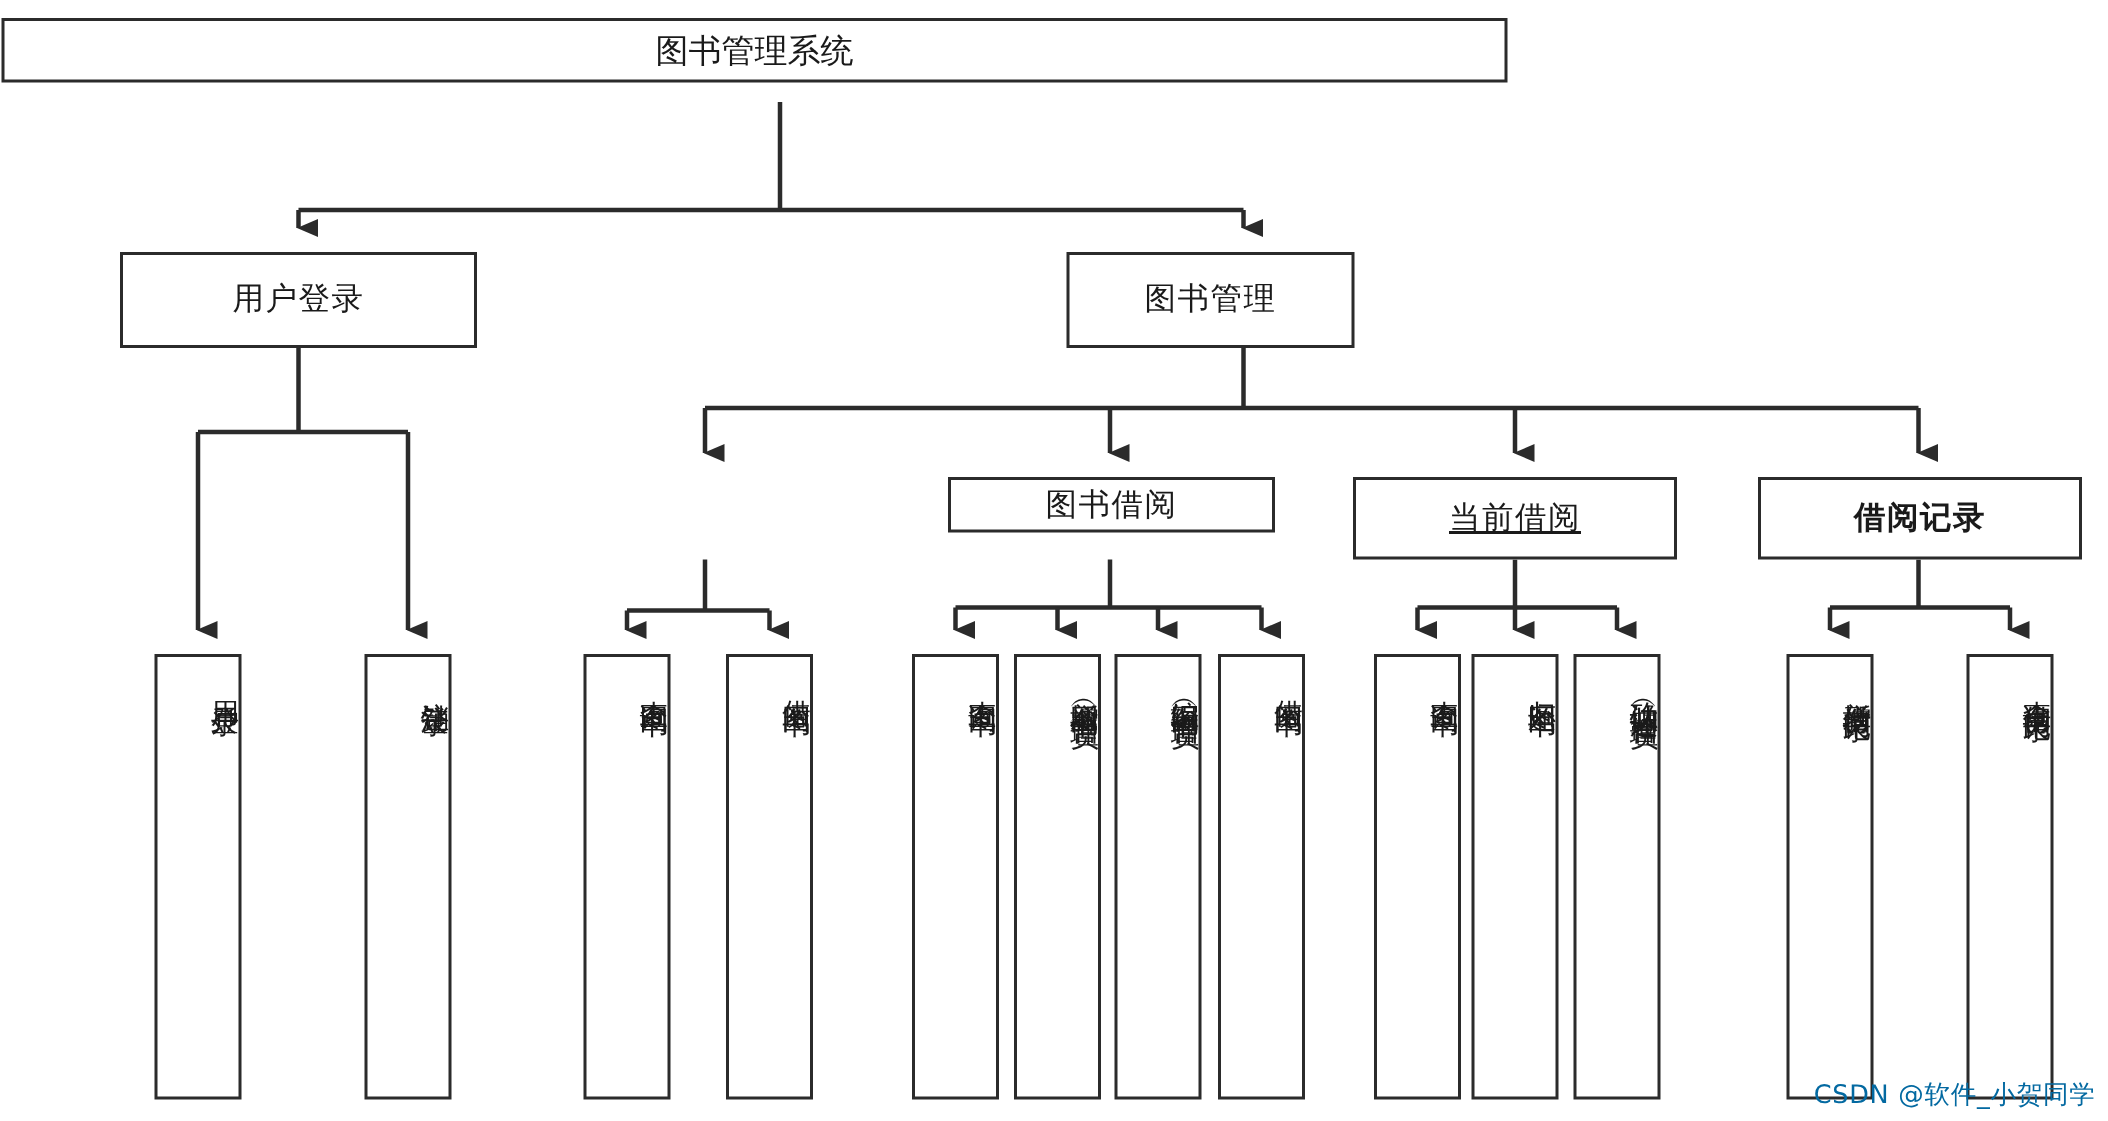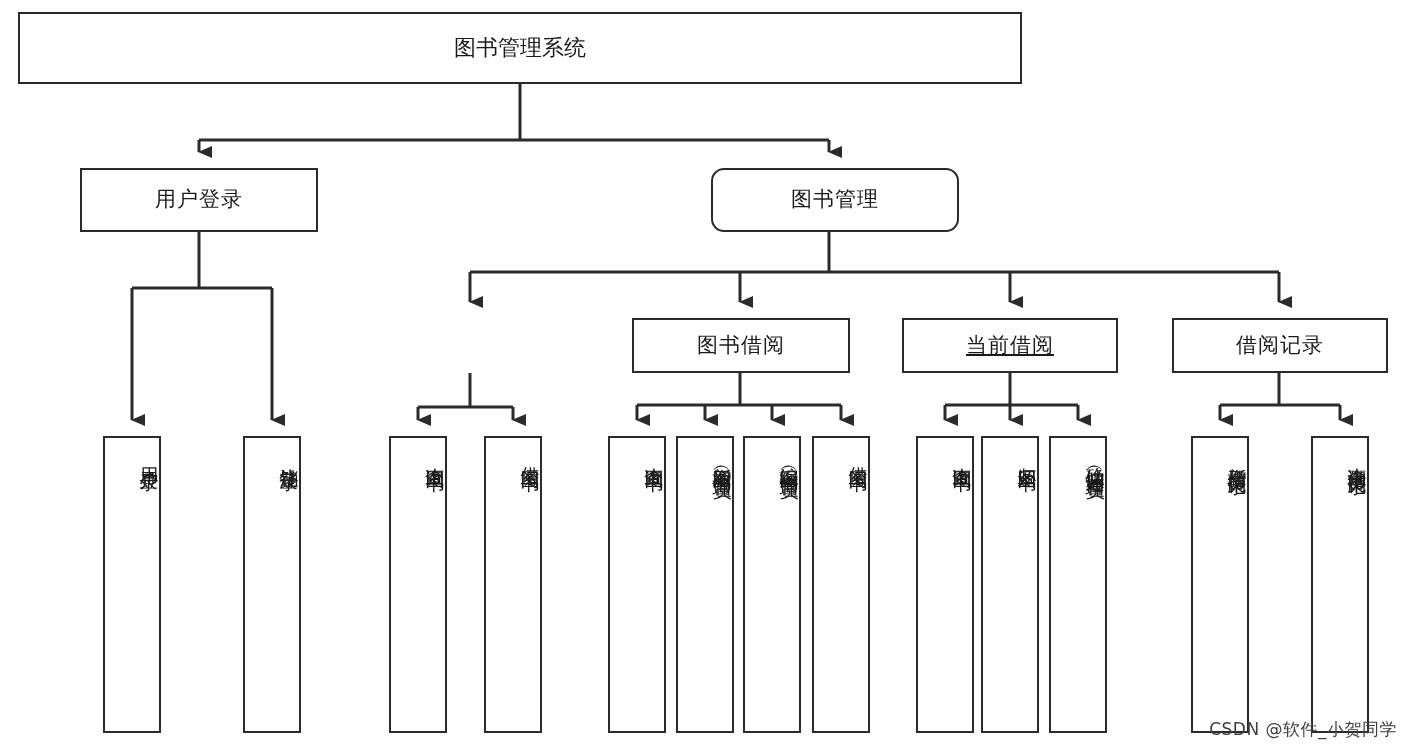--- a/index.html
+++ b/index.html
@@ -55,21 +55,21 @@
   .node.vert .vtext {
     display: block;
     width: 100%;
     text-align: left;
   }
   .watermark {
     position: absolute;
     right: 8px;
     bottom: 6px;
     font-size: 17px;
-    color: #404040;
+    color: #0369a1;
     letter-spacing: 0.5px;
     white-space: nowrap;
     pointer-events: none;
   }
 </style>
 </head>
 <body>
 
 <div id="canvas">
 
@@ -119,38 +119,38 @@
       <path d="M 1010 405 L 1010 420" marker-end="url(#arrow)"></path>
       <path d="M 1078 405 L 1078 420" marker-end="url(#arrow)"></path>
 
       <path d="M 1279 373 L 1279 405"></path>
       <path d="M 1220 405 L 1340 405"></path>
       <path d="M 1220 405 L 1220 420" marker-end="url(#arrow)"></path>
       <path d="M 1340 405 L 1340 420" marker-end="url(#arrow)"></path>
     </g>
   </svg>
 
-  <div class="node root" style="left:18px; top:12px; width:1004px; height:72px;">
+  <div class="node root" style="left:1px; top:12px; width:1004px; height:43px;">
     <span>图书管理系统</span>
   </div>
 
   <div class="node horiz" style="left:80px; top:168px; width:238px; height:64px;">
     <span>用户登录</span>
   </div>
-  <div class="node horiz" style="left:711px; top:168px; width:248px; height:64px;border-radius:13px;">
+  <div class="node horiz" style="left:711px; top:168px; width:192px; height:64px;">
     <span>图书管理</span>
   </div>
 
-  <div class="node horiz" style="left:632px; top:318px; width:218px; height:55px;">
+  <div class="node horiz" style="left:632px; top:318px; width:218px; height:37px;">
     <span>图书借阅</span>
   </div>
   <div class="node horiz" style="left:902px; top:318px; width:216px; height:55px;text-decoration:underline;">
     <span>当前借阅</span>
   </div>
-  <div class="node horiz" style="left:1172px; top:318px; width:216px; height:55px;">
+  <div class="node horiz" style="left:1172px; top:318px; width:216px; height:55px;font-weight:bold;">
     <span>借阅记录</span>
   </div>
 
   <div class="node vert" style="left:103px; top:436px; width:58px; height:297px;">
     <span class="vtext">用户登录</span>
   </div>
   <div class="node vert" style="left:243px; top:436px; width:58px; height:297px;">
     <span class="vtext">注销登录</span>
   </div>
 

